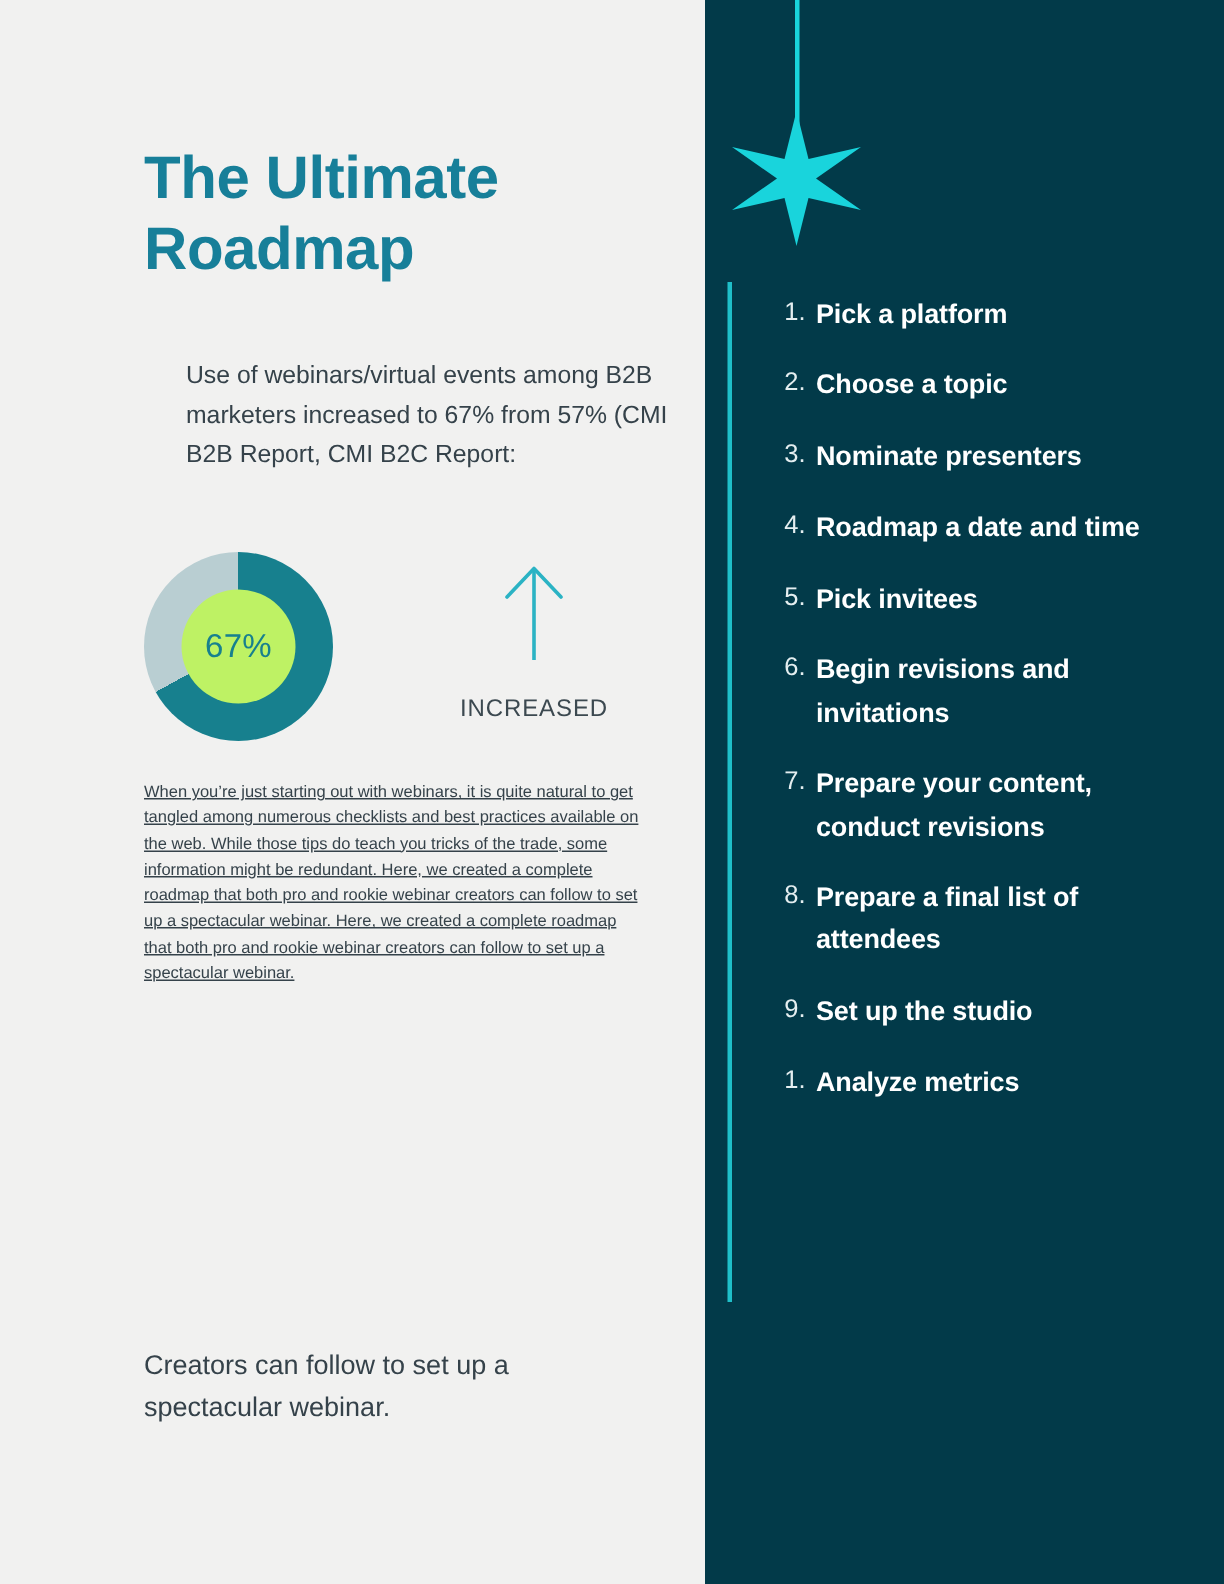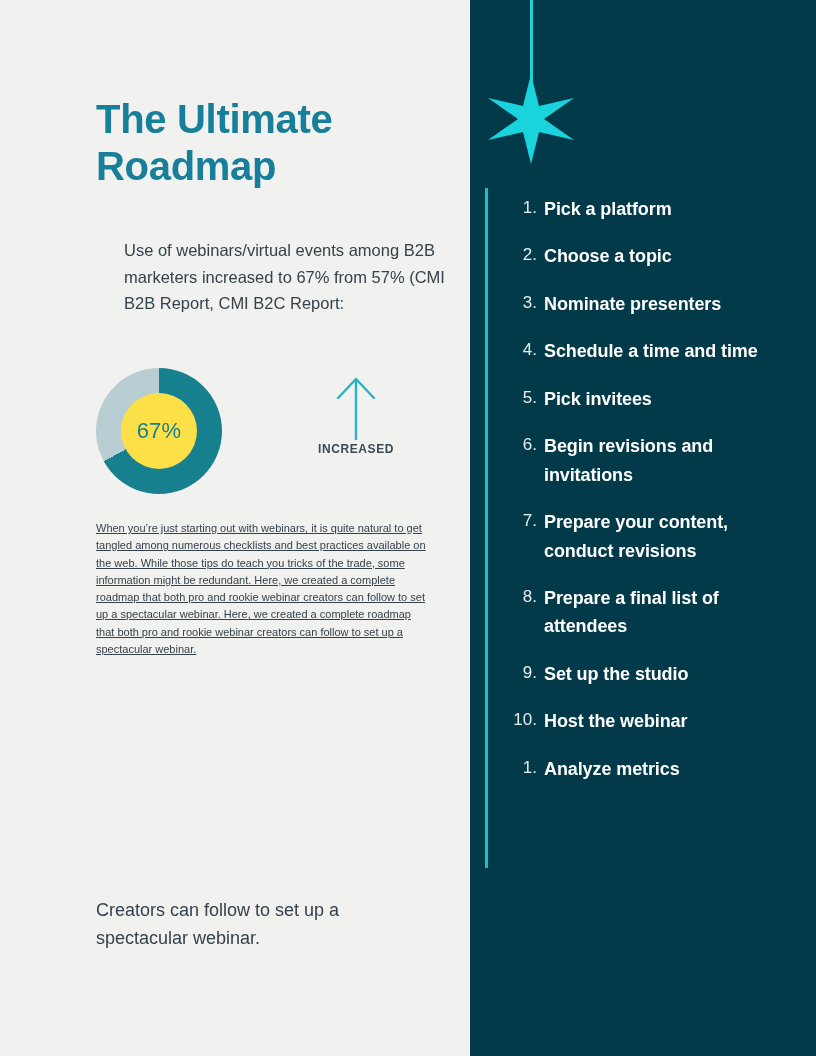--- a/index.html
+++ b/index.html
@@ -57,43 +57,42 @@
     position:absolute;
     inset:0;
     border-radius:50%;
   }
   #donut-hole {
     position:absolute;
     left:50%; top:50%;
     transform:translate(-50%,-50%);
     width:76px; height:76px;
     border-radius:50%;
-    background:#fde047;
+    background:#bef264;
     display:flex;
     align-items:center;
     justify-content:center;
   }
   #donut-value {
     font-size:22px;
     color:#17808E;
     letter-spacing:0.2px;
   }
   #trend-wrap {
     position:absolute;
     left:190px; top:6px;
     width:140px;
     text-align:center;
   }
   #trend-arrow { display:block; margin:0 auto; }
   #trend-label {
-    margin-top:0;
-    font-size:12px;
+    margin-top:22px;
+    font-size:16px;
     letter-spacing:0.6px;
     color:#3C4950;
-    font-weight:bold;
   }
 
   #body-paragraph {
     position:absolute;
     left:96px; top:520px;
     width:330px;
     font-size:11px;
     line-height:1.57;
     color:#35424A;
     text-decoration:underline;
@@ -217,21 +216,21 @@
         <li class="roadmap-item">
           <span class="item-number">2.</span>
           <span class="item-label">Choose a topic</span>
         </li>
         <li class="roadmap-item">
           <span class="item-number">3.</span>
           <span class="item-label">Nominate presenters</span>
         </li>
         <li class="roadmap-item">
           <span class="item-number">4.</span>
-          <span class="item-label">Schedule a time and time</span>
+          <span class="item-label">Roadmap a date and time</span>
         </li>
         <li class="roadmap-item">
           <span class="item-number">5.</span>
           <span class="item-label">Pick invitees</span>
         </li>
         <li class="roadmap-item">
           <span class="item-number">6.</span>
           <span class="item-label">Begin revisions and invitations</span>
         </li>
         <li class="roadmap-item">
@@ -240,24 +239,20 @@
         </li>
         <li class="roadmap-item">
           <span class="item-number">8.</span>
           <span class="item-label">Prepare a final list of attendees</span>
         </li>
         <li class="roadmap-item">
           <span class="item-number">9.</span>
           <span class="item-label">Set up the studio</span>
         </li>
         <li class="roadmap-item">
-          <span class="item-number">10.</span>
-          <span class="item-label">Host the webinar</span>
-        </li>
-        <li class="roadmap-item">
           <span class="item-number">1.</span>
           <span class="item-label">Analyze metrics</span>
         </li>
       </ol>
 
   </div>
 
 </div>
 
 </body></html>

